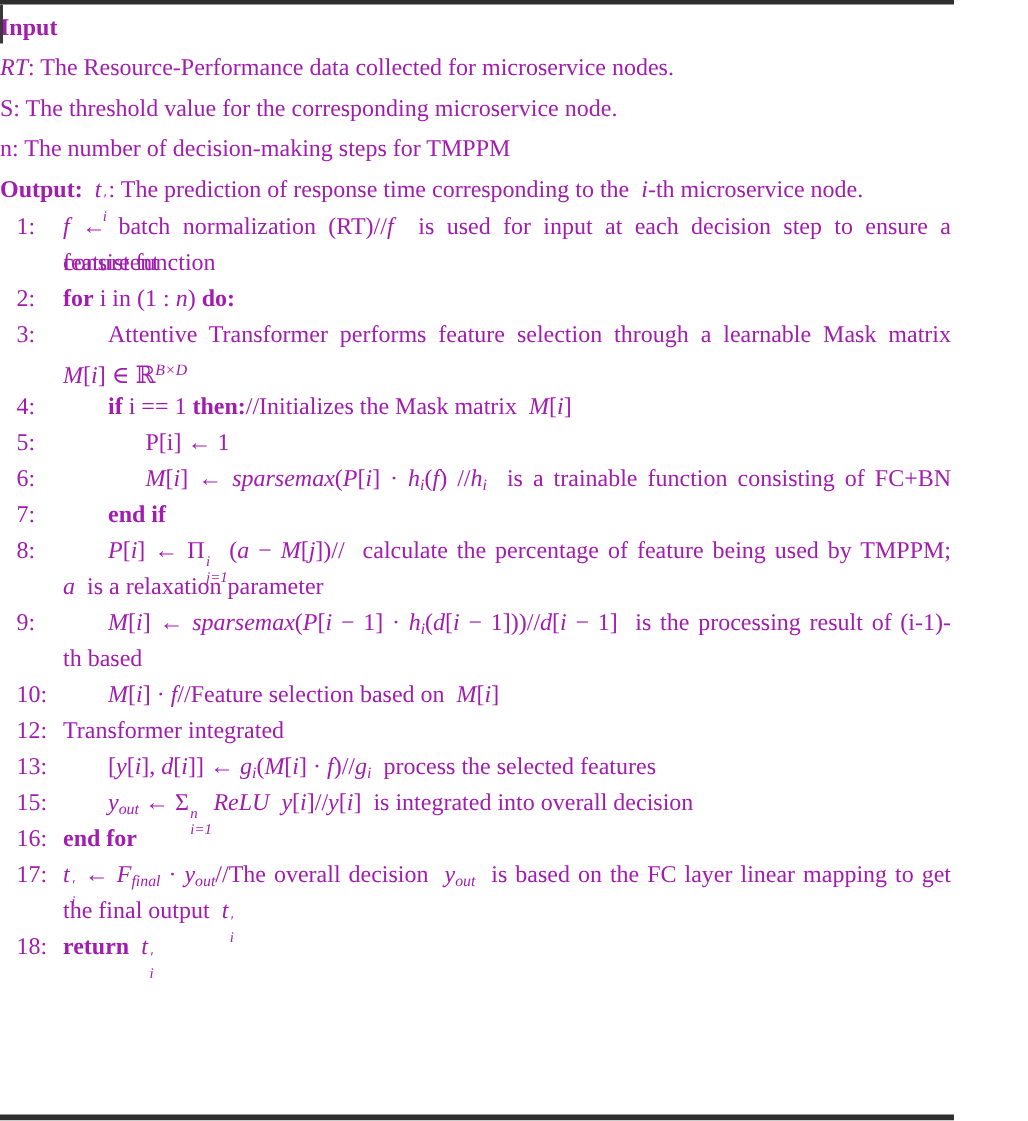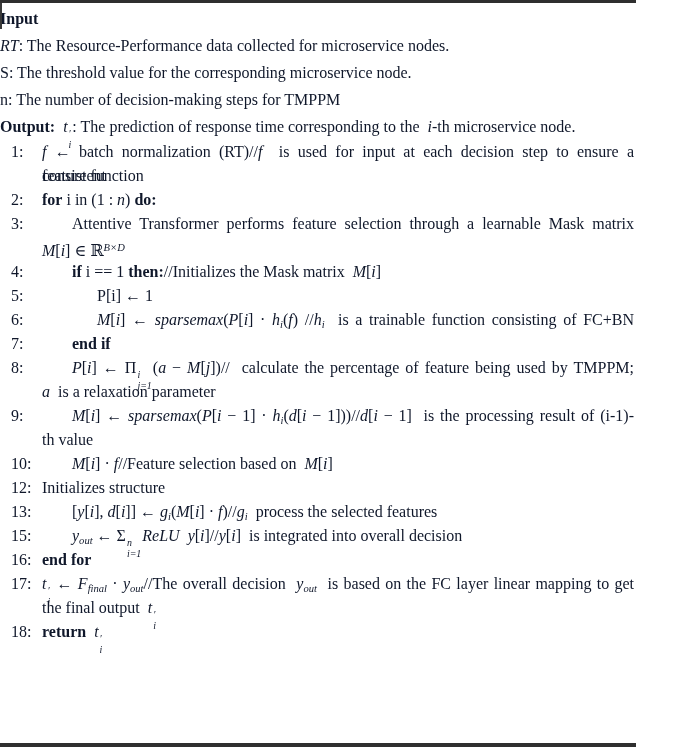--- a/index.html
+++ b/index.html
@@ -1,19 +1,19 @@
 <!DOCTYPE html>
 <html><head>
 <meta charset="utf-8">
 <style>
   html,body{margin:0;padding:0;background:#ffffff;}
   .algo{
     width:636px;height:747px;box-sizing:border-box;position:relative;
     border-top:3px solid #2f2f2f;border-bottom:4px solid #2f2f2f;
-    background:#ffffff;color:#0f172a;
+    background:#ffffff;color:#a21caf;
     font-family:"Liberation Serif","DejaVu Serif",serif;
     font-size:16px;overflow:hidden;padding-top:2px;
   }
   .corner-tick{position:absolute;left:0;top:0;width:2px;height:26px;background:#3a3a3a;}
   
   .hl{padding-left:10px;padding-right:4px;height:27px;line-height:27px;white-space:nowrap;}
   
   .step{display:flex;align-items:flex-start;}
   .num{flex:0 0 31px;padding-left:11px;height:24px;line-height:24px;}
   .lines{flex:1;padding-right:2px;min-width:0;}
@@ -97,33 +97,33 @@
               <span>i</span>
               <span>j=1</span>
             </span><span>(</span><span class="it">a</span><span> − </span><span class="it">M</span><span>[</span><span class="it">j</span><span>])//&nbsp; calculate the percentage of feature being used by TMPPM;</span></div>
           <div class="sl lv1"><span class="it">a</span><span>&nbsp; is a relaxation parameter</span></div>
         </div>
       </div>
       <div class="step">
         <div class="num">9:</div>
         <div class="lines">
           <div class="sl lv2 jf"><span class="it">M</span><span>[</span><span class="it">i</span><span>] ← </span><span class="it">sparsemax</span><span>(</span><span class="it">P</span><span>[</span><span class="it">i</span><span> − 1] · </span><span class="it">h</span><span class="it sb">i</span><span>(</span><span class="it">d</span><span>[</span><span class="it">i</span><span> − 1]))//</span><span class="it">d</span><span>[</span><span class="it">i</span><span> − 1]</span><span>&nbsp; is the processing result of (i-1)-</span></div>
-          <div class="sl lv1"><span>th value</span></div>
+          <div class="sl lv1"><span>th based</span></div>
         </div>
       </div>
       <div class="step">
         <div class="num">10:</div>
         <div class="lines">
           <div class="sl lv2"><span class="it">M</span><span>[</span><span class="it">i</span><span>] · </span><span class="it">f</span><span>//Feature selection based on&nbsp; </span><span class="it">M</span><span>[</span><span class="it">i</span><span>]</span></div>
         </div>
       </div>
       <div class="step">
         <div class="num">12:</div>
         <div class="lines">
-          <div class="sl lv1"><span>Initializes structure</span></div>
+          <div class="sl lv1"><span>Transformer integrated</span></div>
         </div>
       </div>
       <div class="step">
         <div class="num">13:</div>
         <div class="lines">
           <div class="sl lv2"><span>[</span><span class="it">y</span><span>[</span><span class="it">i</span><span>], </span><span class="it">d</span><span>[</span><span class="it">i</span><span>]] ← </span><span class="it">g</span><span class="it sb">i</span><span>(</span><span class="it">M</span><span>[</span><span class="it">i</span><span>] · </span><span class="it">f</span><span>)//</span><span class="it">g</span><span class="it sb">i</span><span>&nbsp; process the selected features</span></div>
         </div>
       </div>
       <div class="step">
         <div class="num">15:</div>

